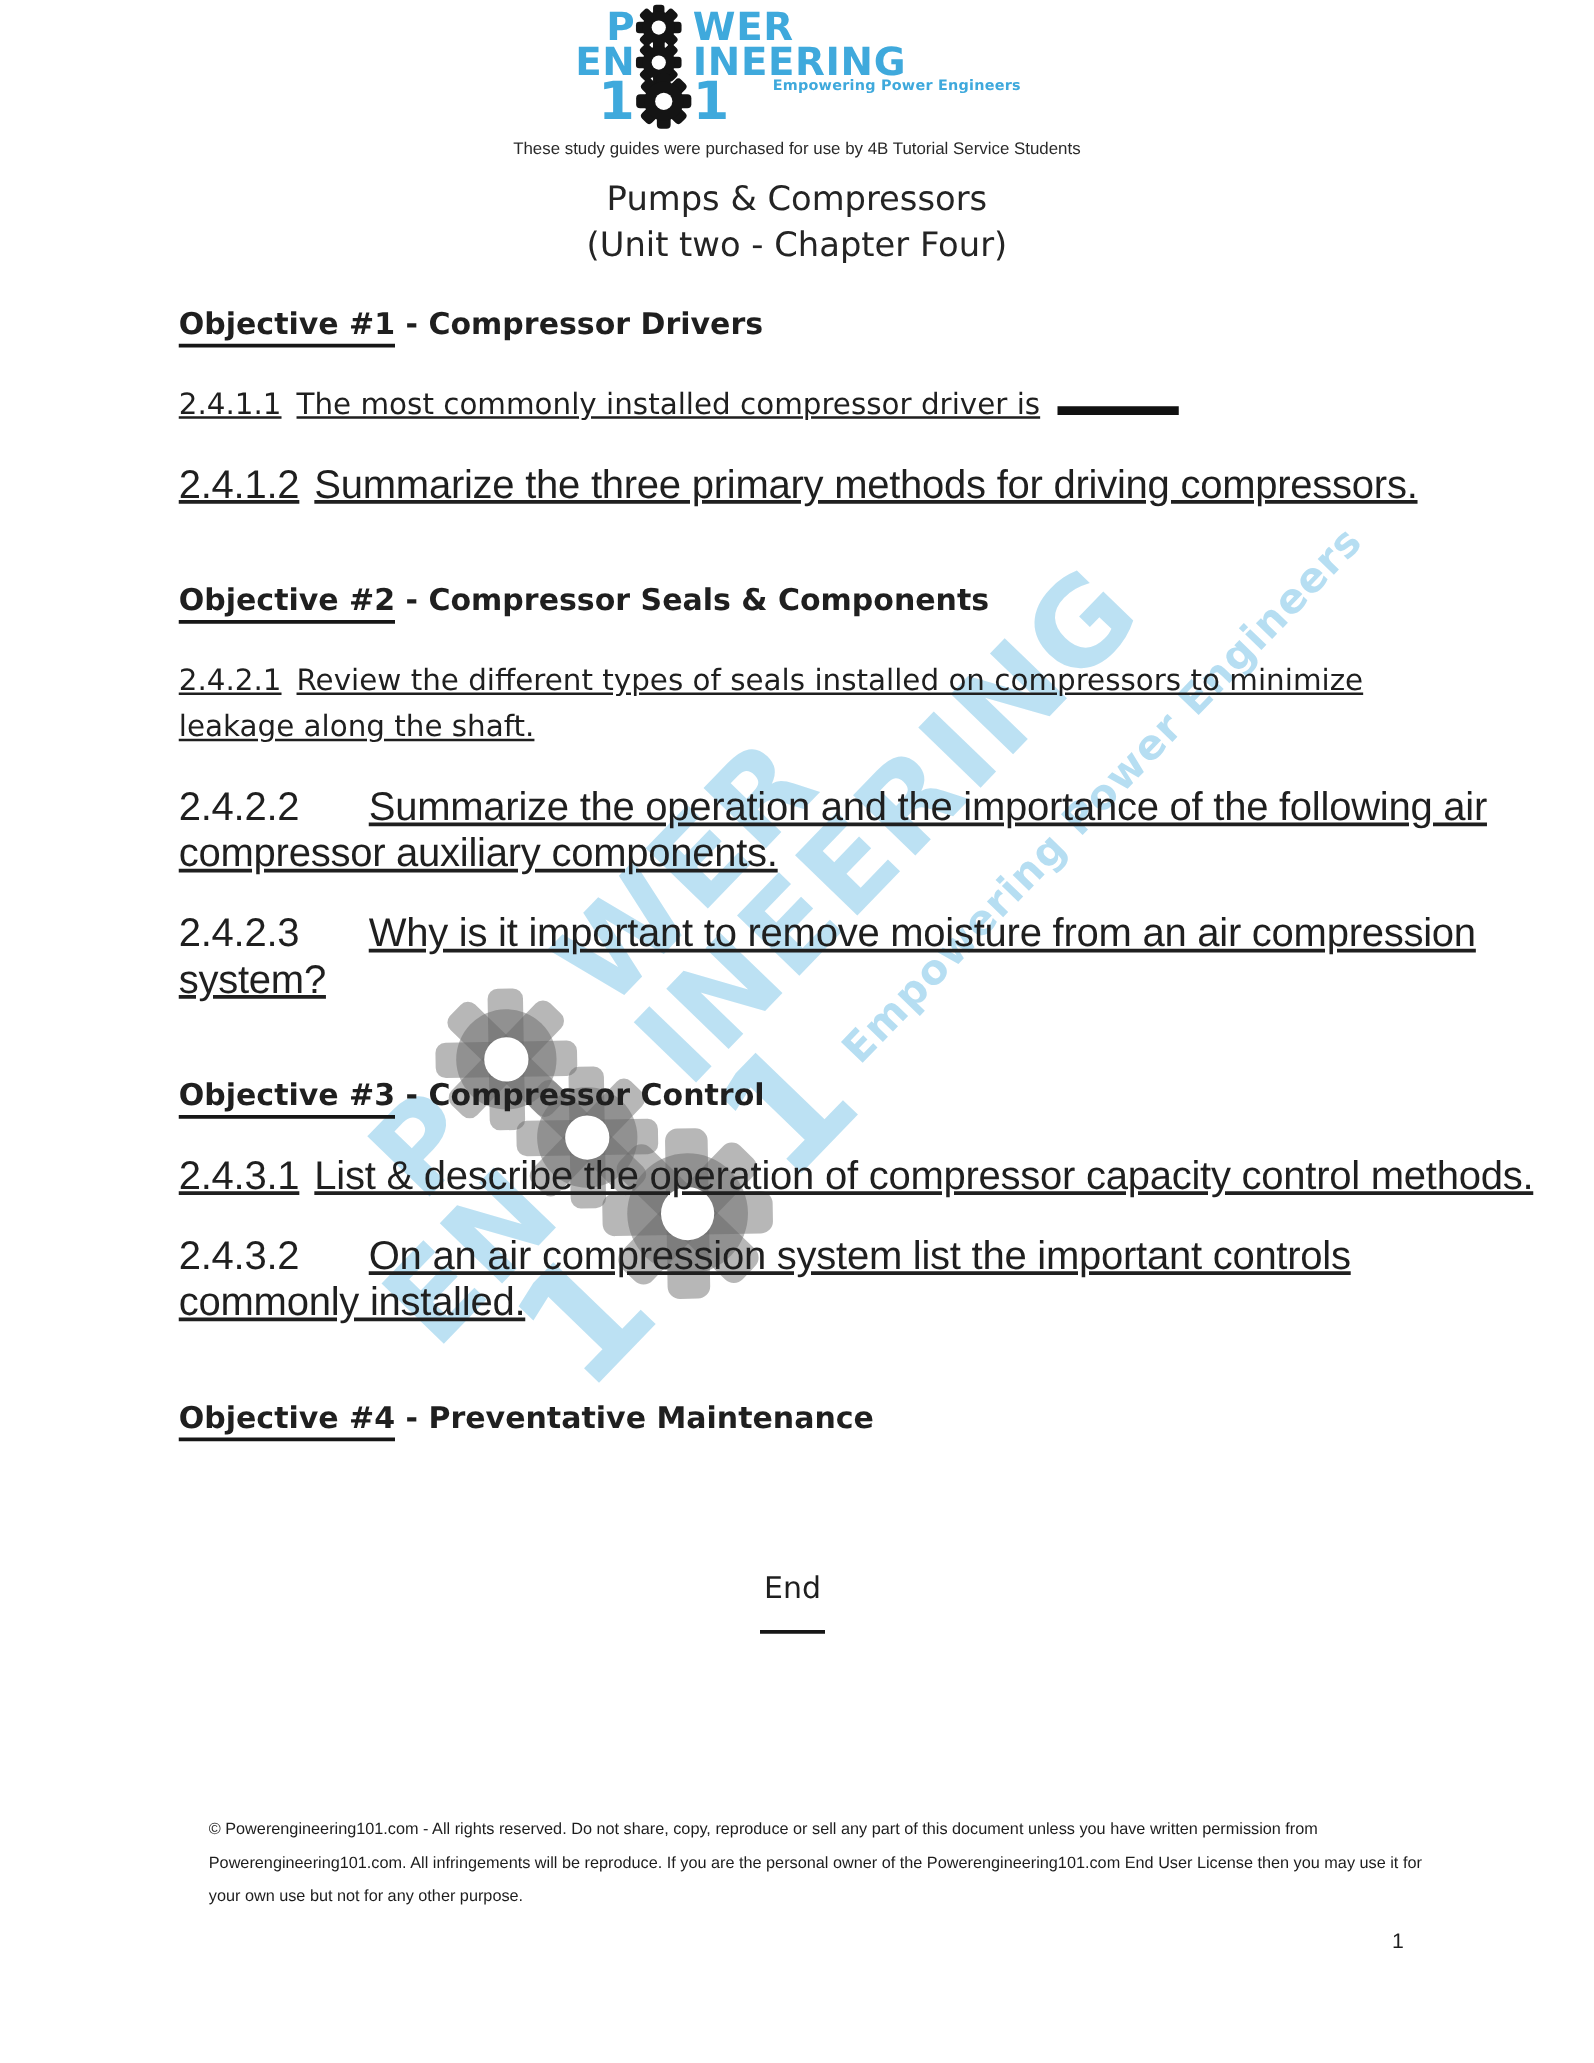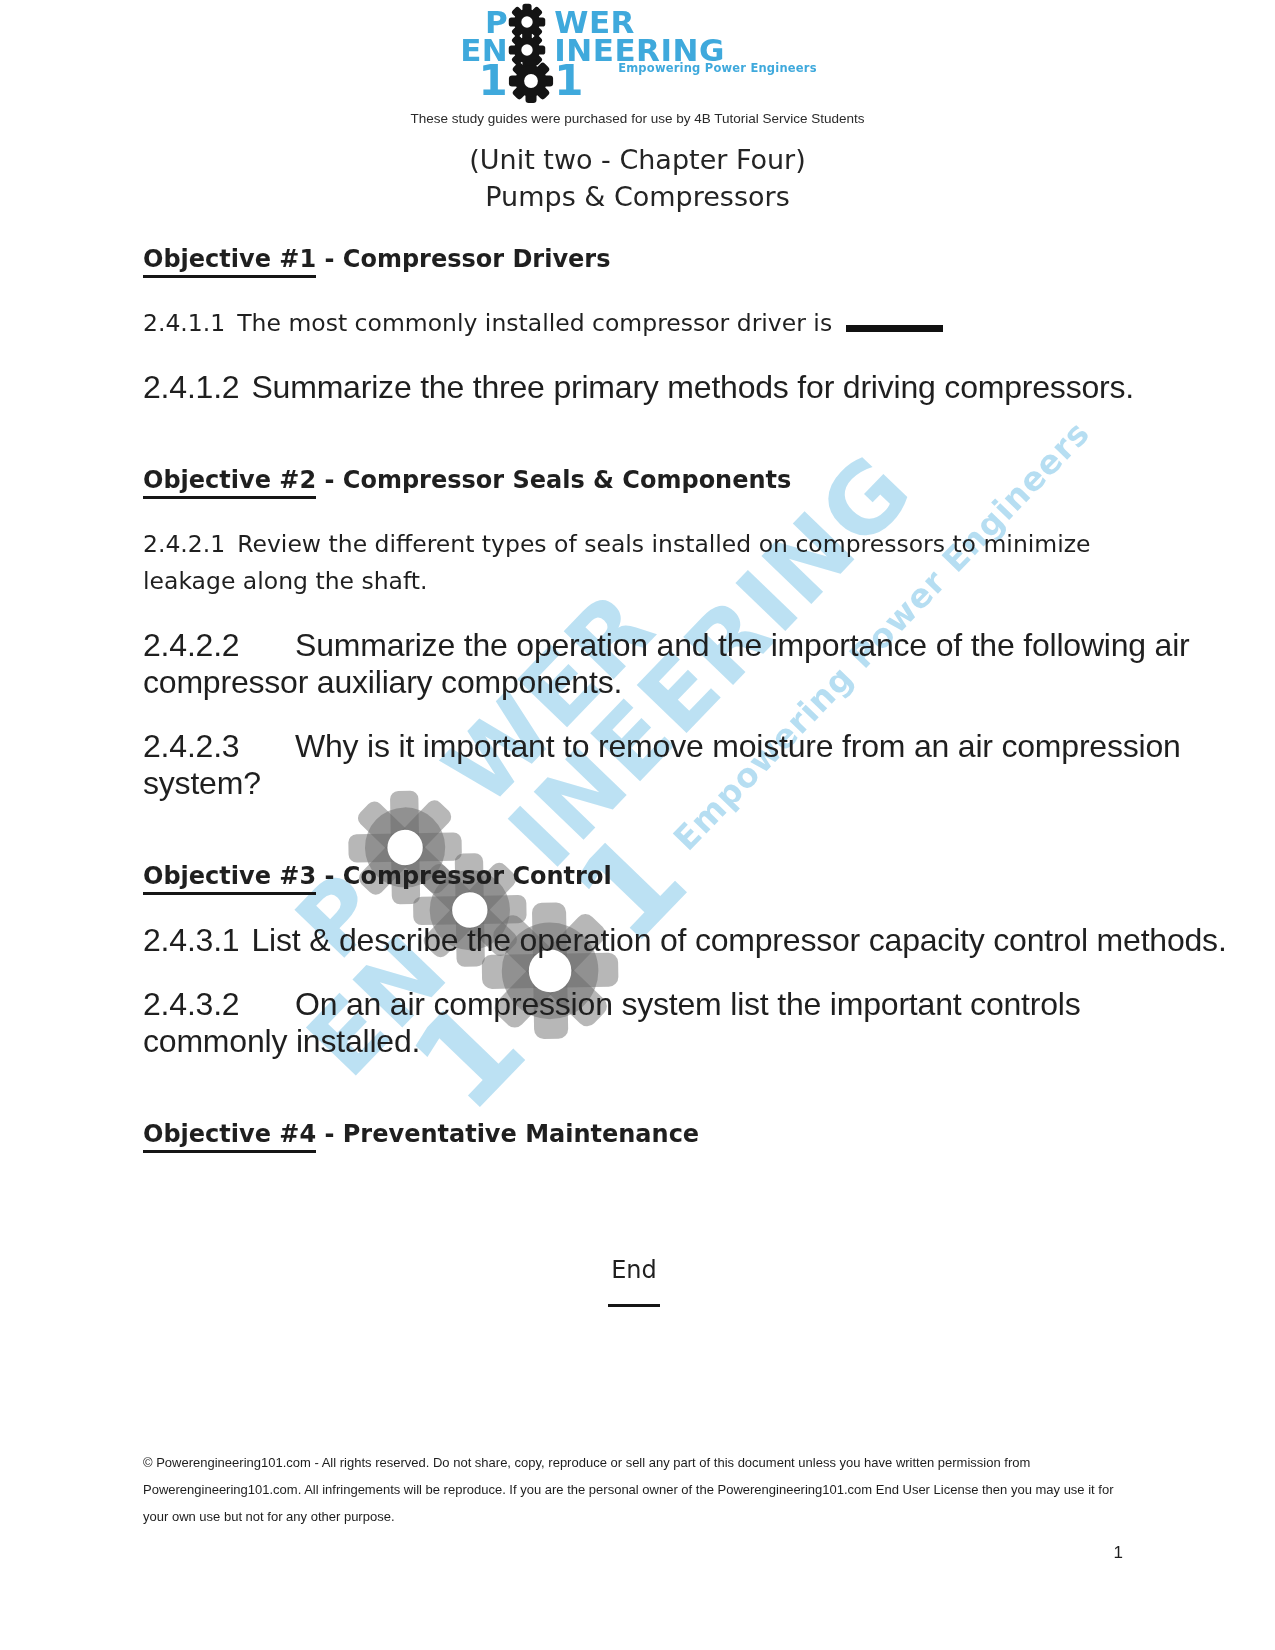--- a/index.html
+++ b/index.html
@@ -56,42 +56,42 @@
   .doc-title span { display:block; }
 
   
   main { padding:0 150px 0 143px; }
   .objective {
     margin:56px 0 27px; font-weight:700; font-size:24px; line-height:37px;
     white-space:nowrap; color:#1f1f1f;
   }
   .section:first-child .objective { margin-top:26px; }
   .obj-underline { border-bottom:3px solid #161616; padding-bottom:2px; }
-  .q { margin:0 0 27px; line-height:37px; white-space:nowrap; }
+  .q { margin:0 0 27px; line-height:37px; white-space:nowrap;text-decoration:underline; }
   .q-wide   { font-family:"DejaVu Sans", sans-serif; font-size:23.5px; }
   .q-narrow { font-family:"Liberation Sans", sans-serif; font-size:32px; letter-spacing:-0.2px; }
   .qnum { margin-right:12px; }
   .qnum-tab { display:inline-block; width:152px; margin-right:0; }
   .qnum-tight { margin-right:4px; }
   .qline2 { display:block; }
   .answer-blank {
     display:inline-block; width:97px; height:7px; background:#111111;
     margin-left:14px; vertical-align:-1px;
   }
 
   .end-line { margin:99px 0 0; text-align:center; font-size:24px; line-height:37px; }
   .end-underline { border-bottom:3px solid #161616; padding:0 3px 20px; }
 
   
   .copyright {
     position:absolute; top:1449px; left:143px; z-index:1;
     font-family:"Liberation Sans", sans-serif; font-size:13px; line-height:27px;
     color:#1d1d1d; white-space:nowrap;
   }
-  .copyright span { display:block; }
+  .copyright span { display:block;margin-left:24px; }
   .page-number {
     position:absolute; top:1543px; right:152px; z-index:1;
     font-family:"Liberation Sans", sans-serif; font-size:17px; color:#1d1d1d;
   }
 </style>
 </head>
 <body>
 
 <svg width="0" height="0" style="position:absolute">
   <defs>
@@ -168,22 +168,22 @@
           </span>
         <span class="lcell-right logo-word f3">1</span>
 
         <span class="logo-tagline">Empowering Power Engineers</span>
       </div>
     </div>
 
     <p class="notice">These study guides were purchased for use by 4B Tutorial Service Students</p>
 
     <h1 class="doc-title">
+      <span>Pumps &amp; Compressors</span>
       <span>(Unit two - Chapter Four)</span>
-      <span>Pumps &amp; Compressors</span>
     </h1>
 
     <main>
 
       <div class="section">
         <h2 class="objective"><span class="obj-underline">Objective #1</span><span> - Compressor Drivers</span></h2>
         <p class="q q-wide"><span class="qnum">2.4.1.1</span><span>The most commonly installed compressor driver is</span><span class="answer-blank"></span></p>
         <p class="q q-narrow"><span class="qnum">2.4.1.2</span><span>Summarize the three primary methods for driving compressors.</span></p>
       </div>
 

